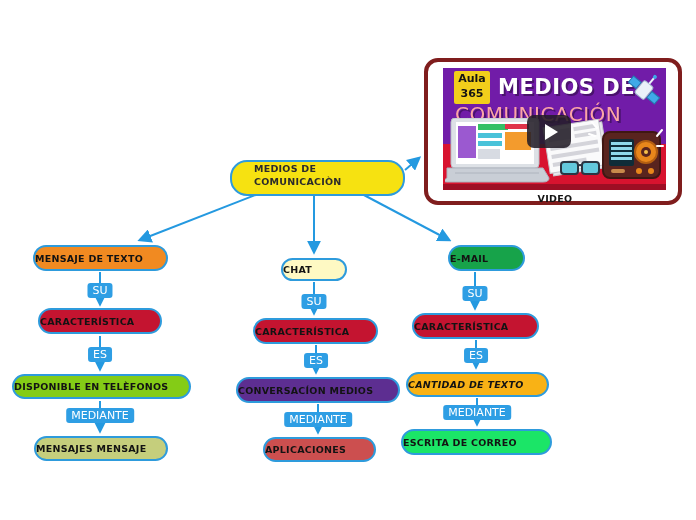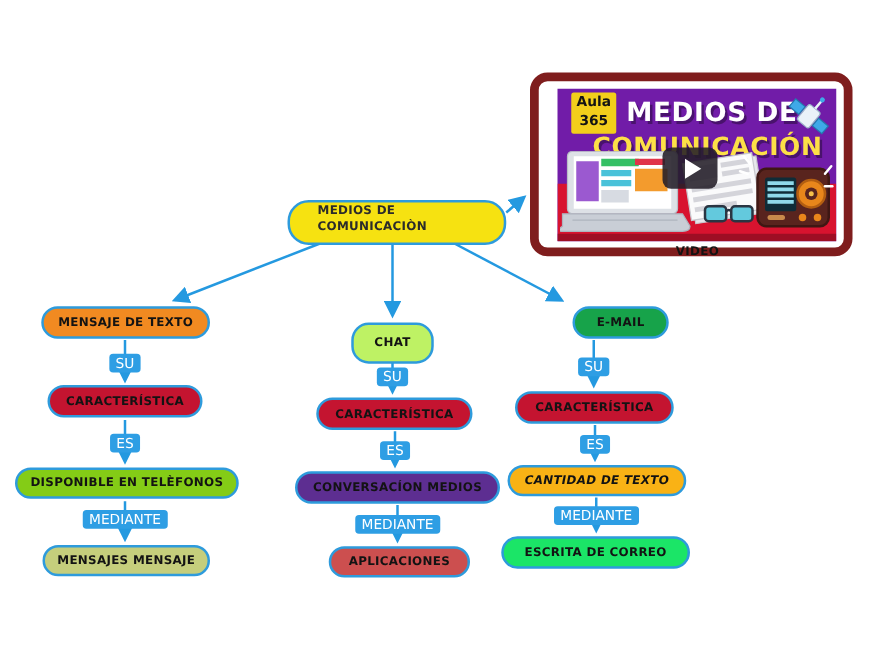--- a/index.html
+++ b/index.html
@@ -6,71 +6,71 @@
   body{
     width:696px;height:520px;position:relative;background:#ffffff;overflow:hidden;
     font-family:"DejaVu Sans","Liberation Sans",sans-serif;
   }
   
   svg.connectors{position:absolute;left:0;top:0;z-index:1;}
   
   .node{
     position:absolute;z-index:3;box-sizing:border-box;
     border:2px solid #2E9BDC;border-radius:14px;
-    display:flex;align-items:center;justify-content:center;
+    display:flex;align-items:center;
     font-size:9.5px;font-weight:bold;color:#131313;letter-spacing:.25px;
     text-align:center;white-space:nowrap;
   }
   
   .root-node{
     left:230px;top:160px;width:175px;height:36px;background:#F6E211;
     border-radius:17px;justify-content:flex-start;padding-left:22px;
     flex-direction:column;align-items:flex-start;line-height:13px;color:#2b2b2b;
   }
   
   .bl-n0{left:33px; top:245px;width:135px;height:26px;background:#F18A21;}
   .bl-n1{left:38px; top:308px;width:124px;height:26px;background:#C41430;}
   .bl-n2{left:12px; top:374px;width:179px;height:25px;background:#84cc16;}
   .bl-n3{left:34px; top:436px;width:134px;height:25px;background:#C5CE7C;}
-  .bm-n0{left:281px;top:258px;width:66px; height:33px;background:#bef264;}
+  .bm-n0{left:281px;top:258px;width:66px; height:23px;background:#fef9c3;}
   .bm-n1{left:253px;top:318px;width:125px;height:26px;background:#C41430;}
   .bm-n2{left:236px;top:377px;width:164px;height:26px;background:#5D2E91;}
   .bm-n3{left:263px;top:437px;width:113px;height:25px;background:#CC4F4F;}
-  .br-n0{left:458px;top:245px;width:77px; height:26px;background:#17A34A;}
+  .br-n0{left:448px;top:245px;width:77px; height:26px;background:#17A34A;}
   .br-n1{left:412px;top:313px;width:127px;height:26px;background:#C41430;}
   .br-n2{left:406px;top:372px;width:143px;height:25px;background:#F9B215;font-style:italic;}
   .br-n3{left:401px;top:429px;width:151px;height:26px;background:#1BE567;}
   
   .elabel{
     position:absolute;z-index:4;transform:translateX(-50%);
     background:#2E9EE4;color:#ffffff;font-size:11px;line-height:15px;
     height:15px;padding:0 5px;border-radius:3px;white-space:nowrap;
   }
   
   .video-box{
     position:absolute;z-index:3;left:424px;top:58px;width:258px;height:147px;
-    box-sizing:border-box;background:#ffffff;border:7px solid #7f1d1d;border-radius:14px;
+    box-sizing:border-box;background:#ffffff;border:4px solid #7f1d1d;border-radius:14px;
   }
   .thumb{
     position:absolute;left:15px;top:6px;width:223px;height:122px;
     background:#711CA8;overflow:hidden;
   }
   .thumb-red{position:absolute;left:0;top:76px;width:223px;height:46px;background:#D8132F;}
   .thumb-strip{position:absolute;left:0;top:116px;width:223px;height:6px;background:#9E0E24;}
   .brand-badge{
     position:absolute;left:11px;top:3px;width:36px;height:33px;background:#F2CE1B;
     border-radius:2px;color:#141414;font-weight:bold;text-align:center;
     font-size:11px;line-height:15px;z-index:2;
   }
   .thumb-title1{
     position:absolute;left:55px;top:7px;z-index:2;color:#ffffff;font-weight:bold;
     font-size:21px;letter-spacing:.5px;text-shadow:2px 2px 0 rgba(0,0,0,.35);white-space:nowrap;
   }
   .thumb-title2{
-    position:absolute;left:28px;top:34px;z-index:2;color:#fde047;font-weight:bold;
+    position:absolute;left:12px;top:34px;z-index:2;color:#fca5a5;font-weight:normal;
     font-size:20px;letter-spacing:.5px;text-shadow:2px 2px 0 rgba(0,0,0,.35);white-space:nowrap;
   }
   .play-btn{
     position:absolute;left:84px;top:47px;width:44px;height:33px;z-index:5;
     background:rgba(35,30,40,.88);border-radius:7px;
     display:flex;align-items:center;justify-content:center;
   }
   .play-tri{
     width:0;height:0;border-top:8px solid transparent;border-bottom:8px solid transparent;
     border-left:13px solid #ffffff;margin-left:4px;

